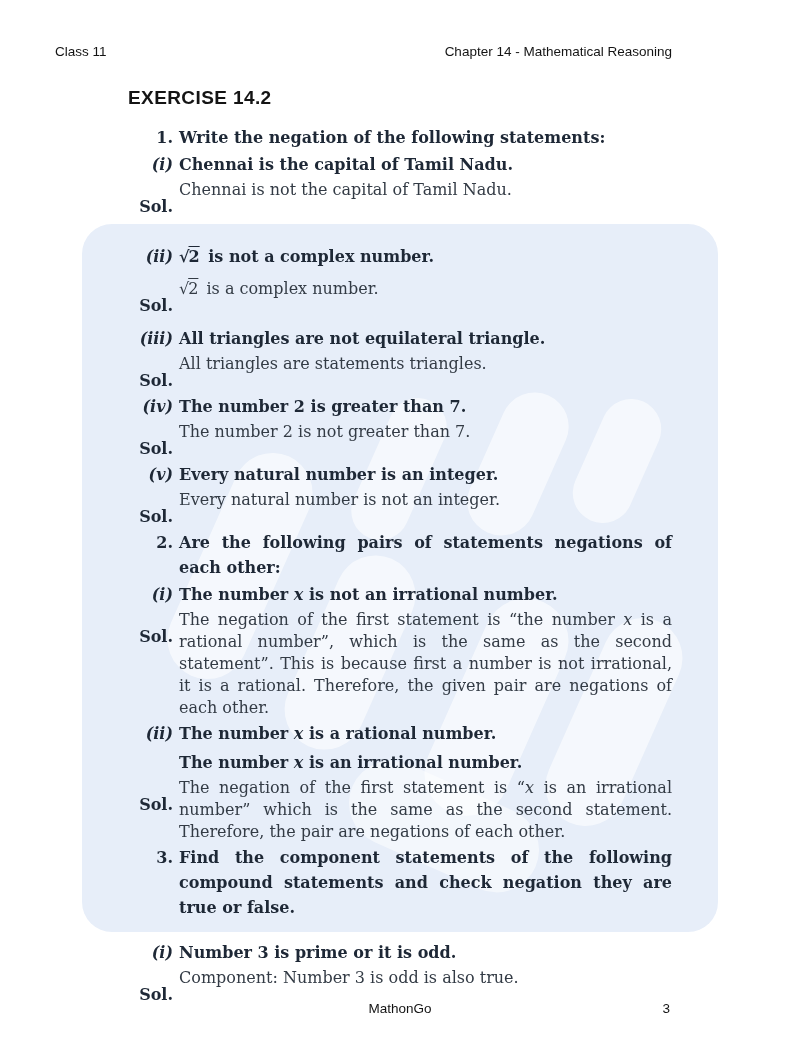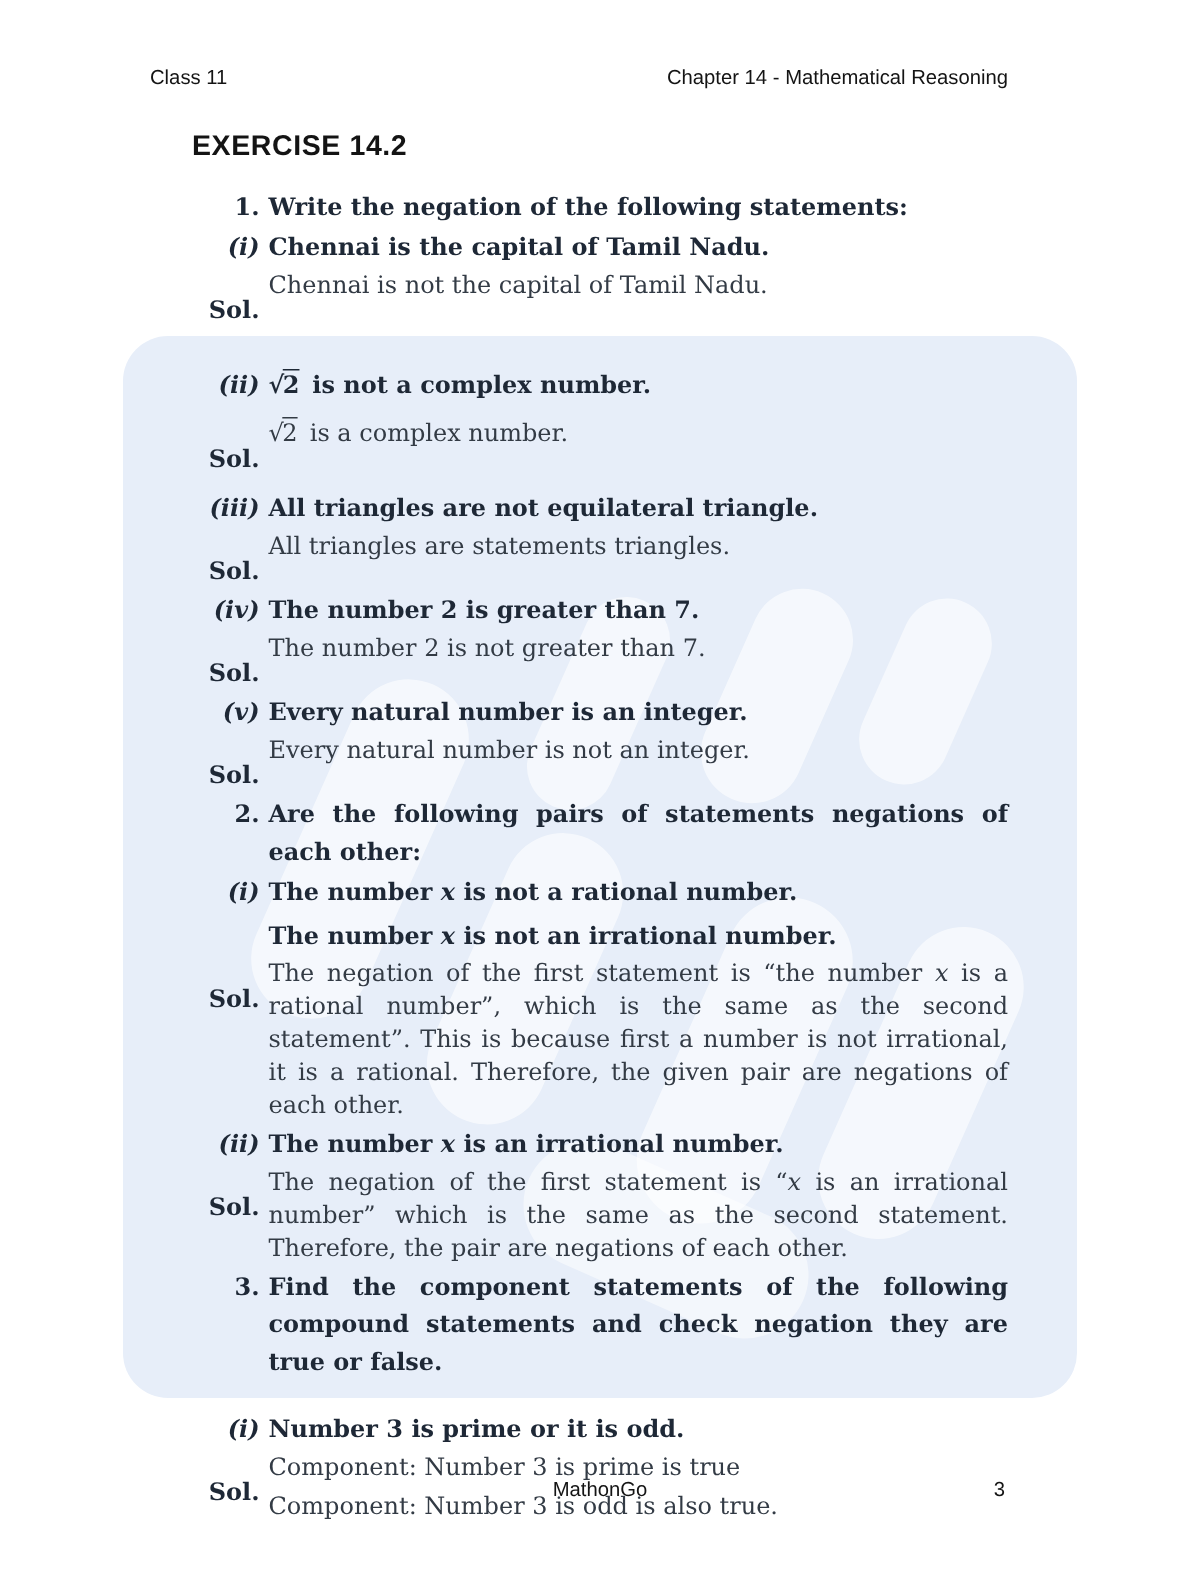--- a/index.html
+++ b/index.html
@@ -15,21 +15,21 @@
     position:relative;
     width:800px;height:1062px;
     background:#ffffff;
     font-family:"DejaVu Serif","Liberation Serif",serif;
     color:var(--body-text);
     overflow:hidden;
   }
   
   .pg-header{
     display:flex;justify-content:space-between;align-items:flex-end;
-    padding:44px 128px 0 100px;
+    padding:44px 128px 0 55px;
     font-family:"Liberation Sans",sans-serif;
     font-size:13.5px;color:var(--heading-text);
   }
   .ex-title{
     margin:28px 0 0 128px;
     font-family:"Liberation Sans",sans-serif;
     font-size:19px;font-weight:800;letter-spacing:.4px;
     color:var(--heading-text);
   }
   
@@ -77,21 +77,21 @@
   .wm .s1{left:288px;top:170px;width:58px;height:150px;}
   .wm .s2{left:402px;top:165px;width:68px;height:150px;}
   .wm .s3{left:505px;top:172px;width:60px;height:130px;}
   .wm .s4{left:118px;top:222px;width:80px;height:240px;}
   .wm .s5{left:228px;top:326px;width:80px;height:205px;}
   .wm .s6{left:372px;top:368px;width:85px;height:230px;}
   .wm .s7{left:492px;top:388px;width:80px;height:220px;}
   .wm .s8{left:262px;top:560px;width:200px;height:85px;opacity:.5;}
   
   .pg-footer{
-    position:absolute;left:0;right:0;bottom:62px;
+    position:absolute;left:0;right:0;bottom:46px;
     font-family:"Liberation Sans",sans-serif;
     font-size:13.5px;color:var(--heading-text);
   }
   .pg-footer .brand{display:block;text-align:center;}
   .pg-footer .pageno{position:absolute;right:130px;top:0;}
 </style>
 </head>
 <body>
 
 <div class="page">
@@ -197,35 +197,35 @@
       <div class="row b">
         <span class="lbl">2.</span>
         <div class="txt">
             <p>Are the following pairs of statements negations of each other:</p>
           </div>
       </div>
 
       <div class="row b roman">
         <span class="lbl">(i)</span>
         <div class="txt">
-          <p><span>The number </span><span class="it">x</span><span> is not a rational number.</span></p>
           <p><span>The number </span><span class="it">x</span><span> is not an irrational number.</span></p>
         </div>
       </div>
 
       <div class="row r">
         <span class="lbl">Sol.</span>
         <div class="txt">
             <p><span>The negation of the first statement is “the number </span><span class="it">x</span><span> is a rational number”, which is the same as the second statement”. This is because first a number is not irrational, it is a rational. Therefore, the given pair are negations of each other.</span></p>
           </div>
       </div>
 
       <div class="row b roman">
         <span class="lbl">(ii)</span>
         <div class="txt">
+          <p><span>The number </span><span class="it">x</span><span> is a rational number.</span></p>
           <p><span>The number </span><span class="it">x</span><span> is an irrational number.</span></p>
         </div>
       </div>
 
       <div class="row r">
         <span class="lbl">Sol.</span>
         <div class="txt">
             <p><span>The negation of the first statement is “</span><span class="it">x</span><span> is an irrational number” which is the same as the second statement. Therefore, the pair are negations of each other.</span></p>
           </div>
       </div>
@@ -241,21 +241,20 @@
     <div class="row b roman">
       <span class="lbl">(i)</span>
       <div class="txt">
           <p>Number 3 is prime or it is odd.</p>
         </div>
     </div>
 
     <div class="row r">
       <span class="lbl">Sol.</span>
       <div class="txt">
-        <p>Component: Number 3 is prime is true</p>
         <p>Component: Number 3 is odd is also true.</p>
       </div>
     </div>
 
   </main>
 
   <footer class="pg-footer">
     <span class="brand">MathonGo</span>
     <span class="pageno">3</span>
   </footer>

